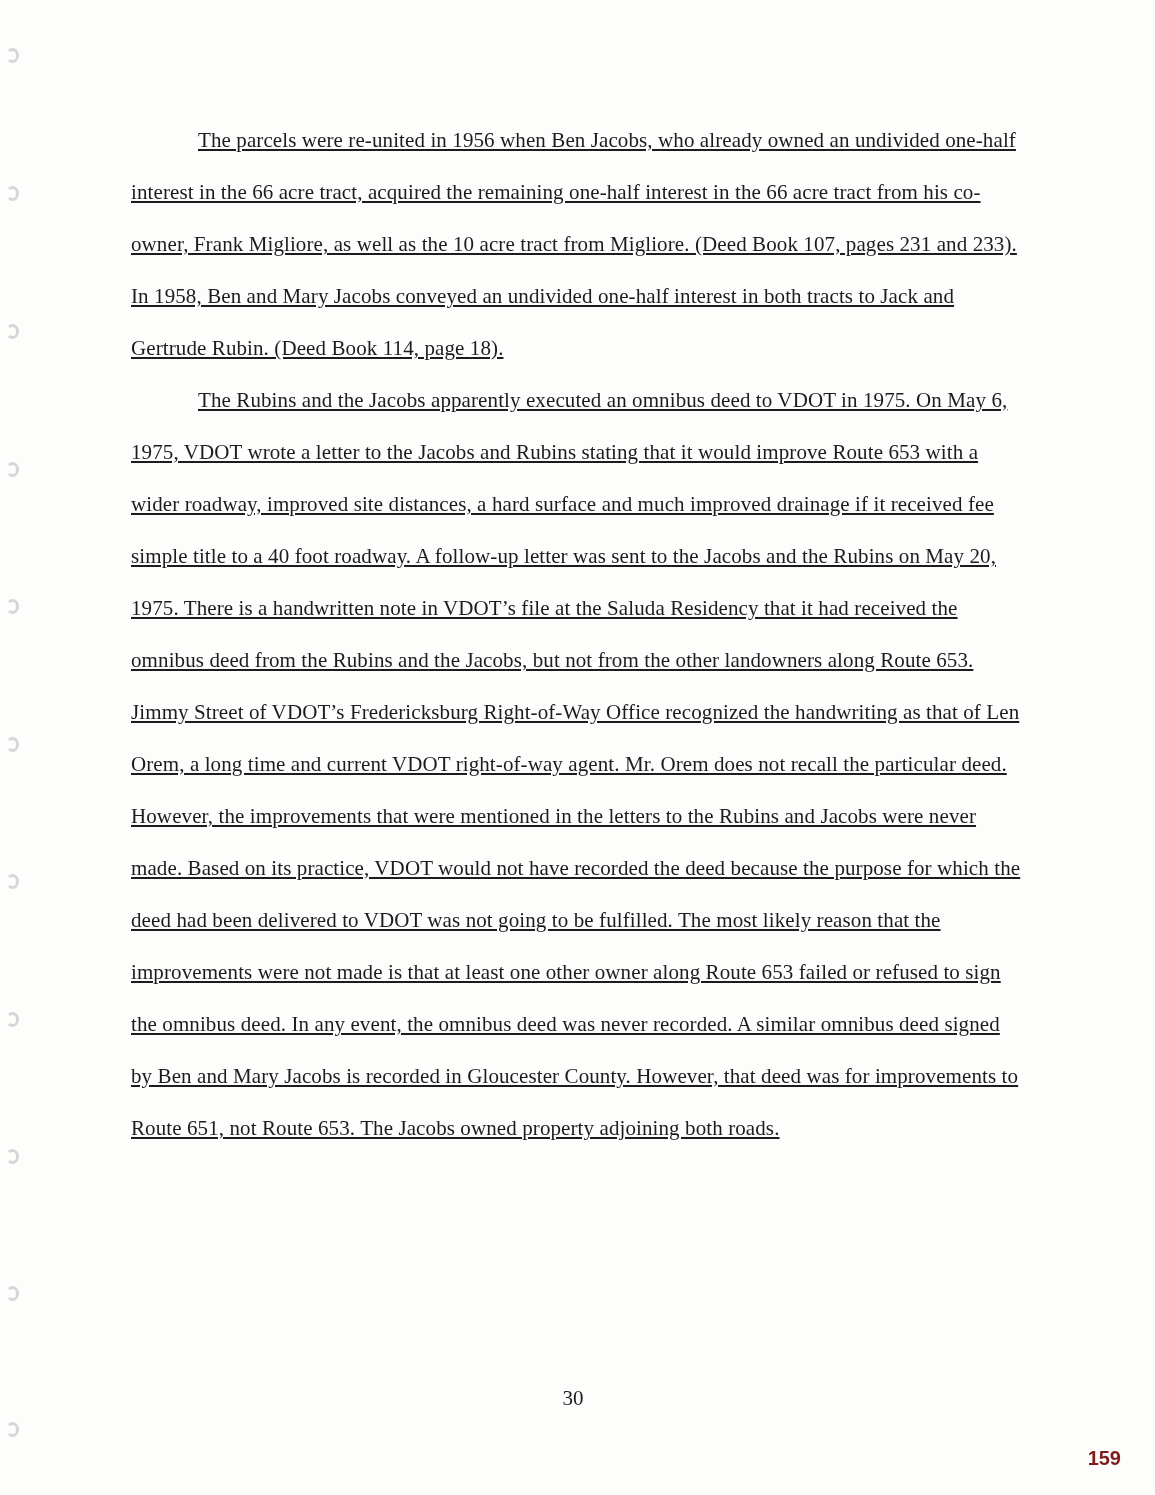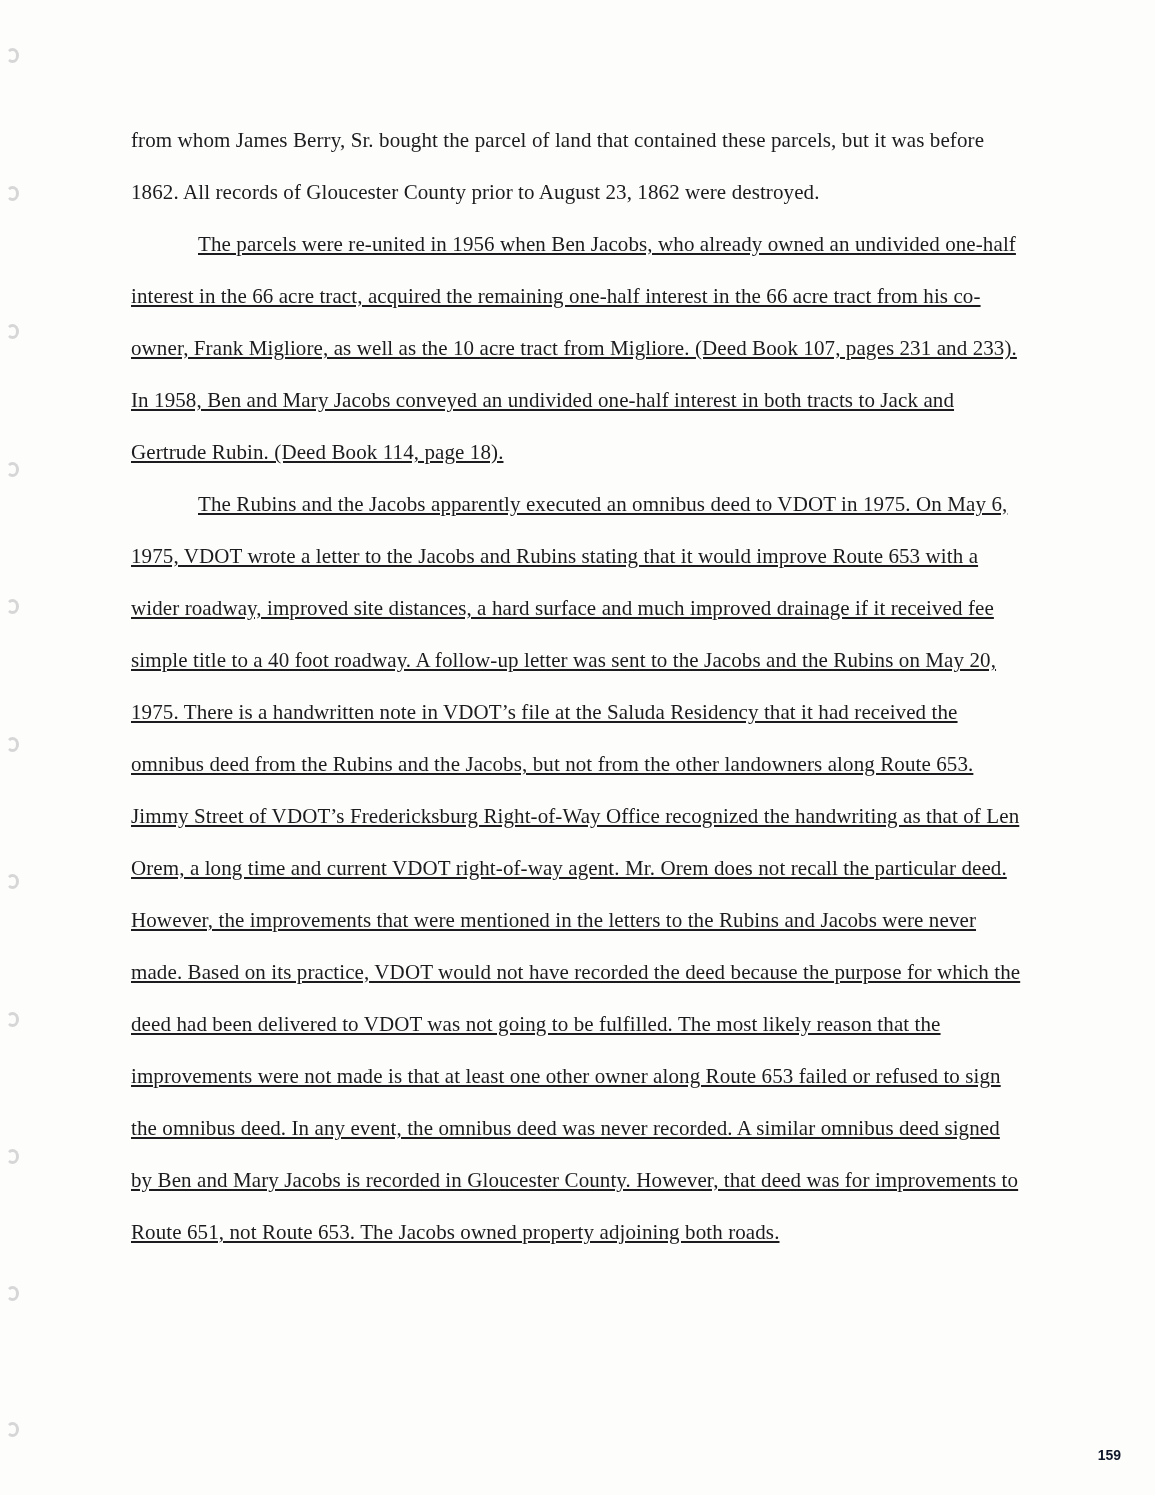--- a/index.html
+++ b/index.html
@@ -47,23 +47,23 @@
     width: 1146px;
     text-align: center;
     font-size: 21px;
     color: #1c1c1e;
   }
   .corner-number {
     position: absolute;
     top: 1447px;
     right: 34px;
     font-family: "Liberation Sans", sans-serif;
-    font-size: 14px;
+    font-size: 20px;
     font-weight: 600;
-    color: #0f172a;
+    color: #7f1d1d;
     margin-left: 6px;
   }
 </style>
 </head>
 <body>
 
 <div class="page">
 
   <div class="binder-marks">
     <span class="binder-mark" style="top:48px"></span>
@@ -73,21 +73,21 @@
     <span class="binder-mark" style="top:599px"></span>
     <span class="binder-mark" style="top:737px"></span>
     <span class="binder-mark" style="top:874px"></span>
     <span class="binder-mark" style="top:1012px"></span>
     <span class="binder-mark" style="top:1149px"></span>
     <span class="binder-mark" style="top:1286px"></span>
     <span class="binder-mark" style="top:1422px"></span>
   </div>
 
   <div class="text-block">
-    <p>from whom James Berry, Sr. bought the parcel of land that contained these parcels, but it was before 1862.  All records of Gloucester County prior to August 23, 1862 were destroyed.</p>
     <p class="indented">The parcels were re-united in 1956 when Ben Jacobs, who already owned an undivided one-half interest in the 66 acre tract, acquired the remaining one-half interest in the 66 acre tract from his co-owner, Frank Migliore, as well as the 10 acre tract from Migliore.  (Deed Book 107, pages 231 and 233).  In 1958, Ben and Mary Jacobs conveyed an undivided one-half interest in both tracts to Jack and Gertrude Rubin.  (Deed Book 114, page 18).</p>
     <p class="indented">The Rubins and the Jacobs apparently executed an omnibus deed to VDOT in 1975.  On May 6, 1975, VDOT wrote a letter to the Jacobs and Rubins stating that it would improve Route 653 with a wider roadway, improved site distances, a hard surface and much improved drainage if it received fee simple title to a 40 foot roadway.  A follow-up letter was sent to the Jacobs and the Rubins on May 20, 1975.  There is a handwritten note in VDOT’s file at the Saluda Residency that it had received the omnibus deed from the Rubins and the Jacobs, but not from the other landowners along Route 653.  Jimmy Street of VDOT’s Fredericksburg Right-of-Way Office recognized the handwriting as that of Len Orem, a long time and current VDOT right-of-way agent.  Mr. Orem does not recall the particular deed.  However, the improvements that were mentioned in the letters to the Rubins and Jacobs were never made.  Based on its practice, VDOT would not have recorded the deed because the purpose for which the deed had been delivered to VDOT was not going to be fulfilled.  The most likely reason that the improvements were not made is that at least one other owner along Route 653 failed or refused to sign the omnibus deed.  In any event, the omnibus deed was never recorded.  A similar omnibus deed signed by Ben and Mary Jacobs is recorded in Gloucester County.  However, that deed was for improvements to Route 651, not Route 653.   The Jacobs owned property adjoining both roads.</p>
   </div>
 
+  <div class="page-number">30</div>
 
   <div class="corner-number">159</div>
 
 </div>
 
 </body></html>

